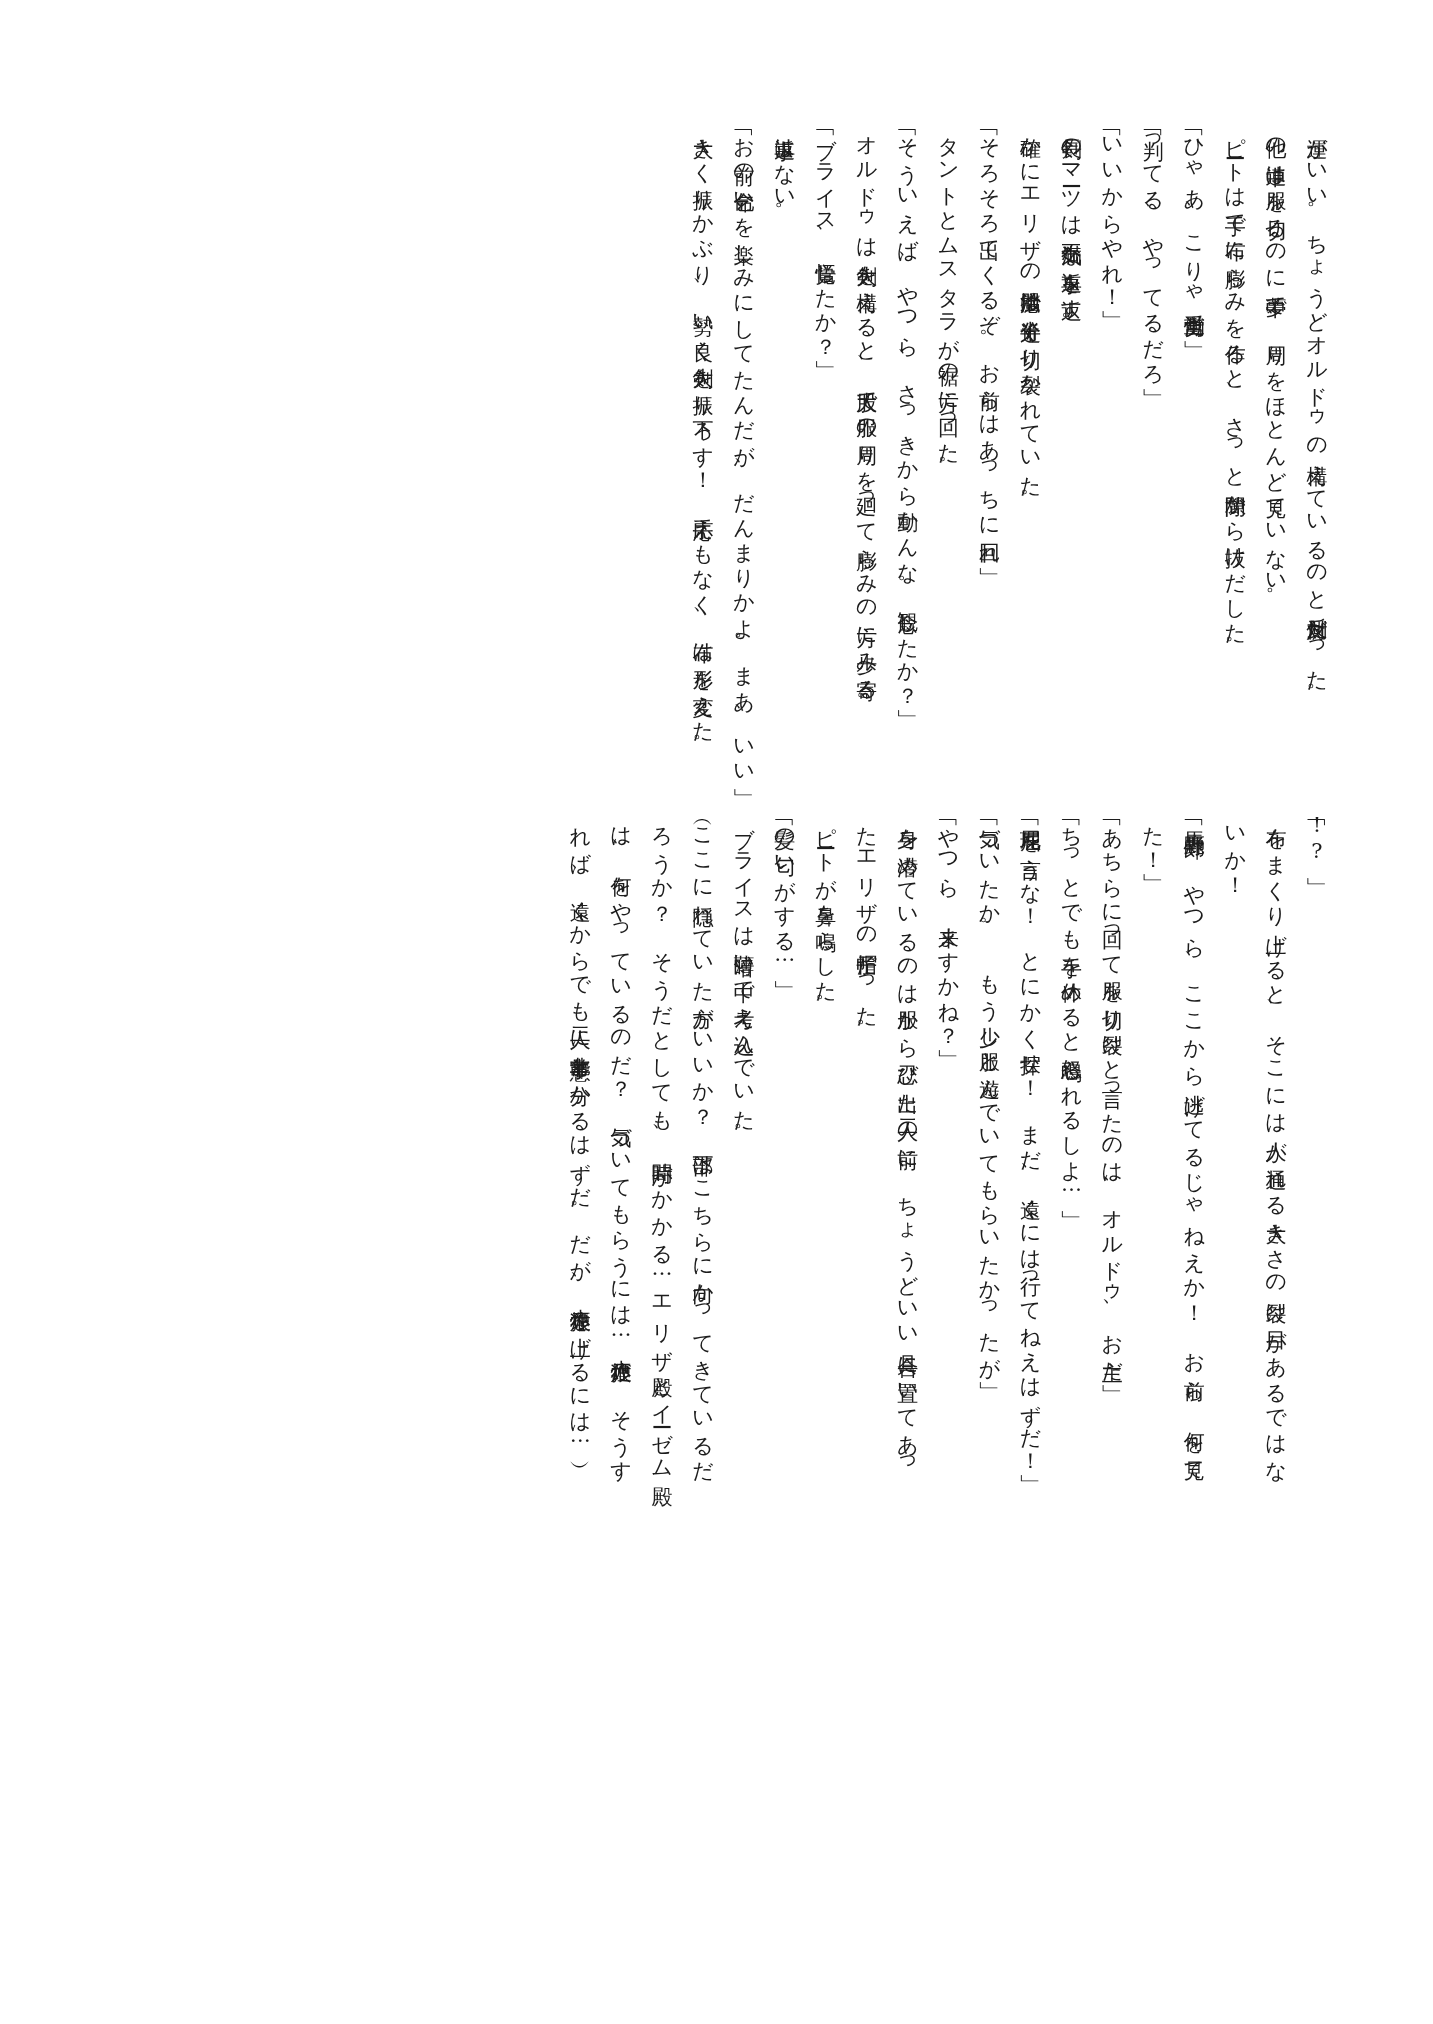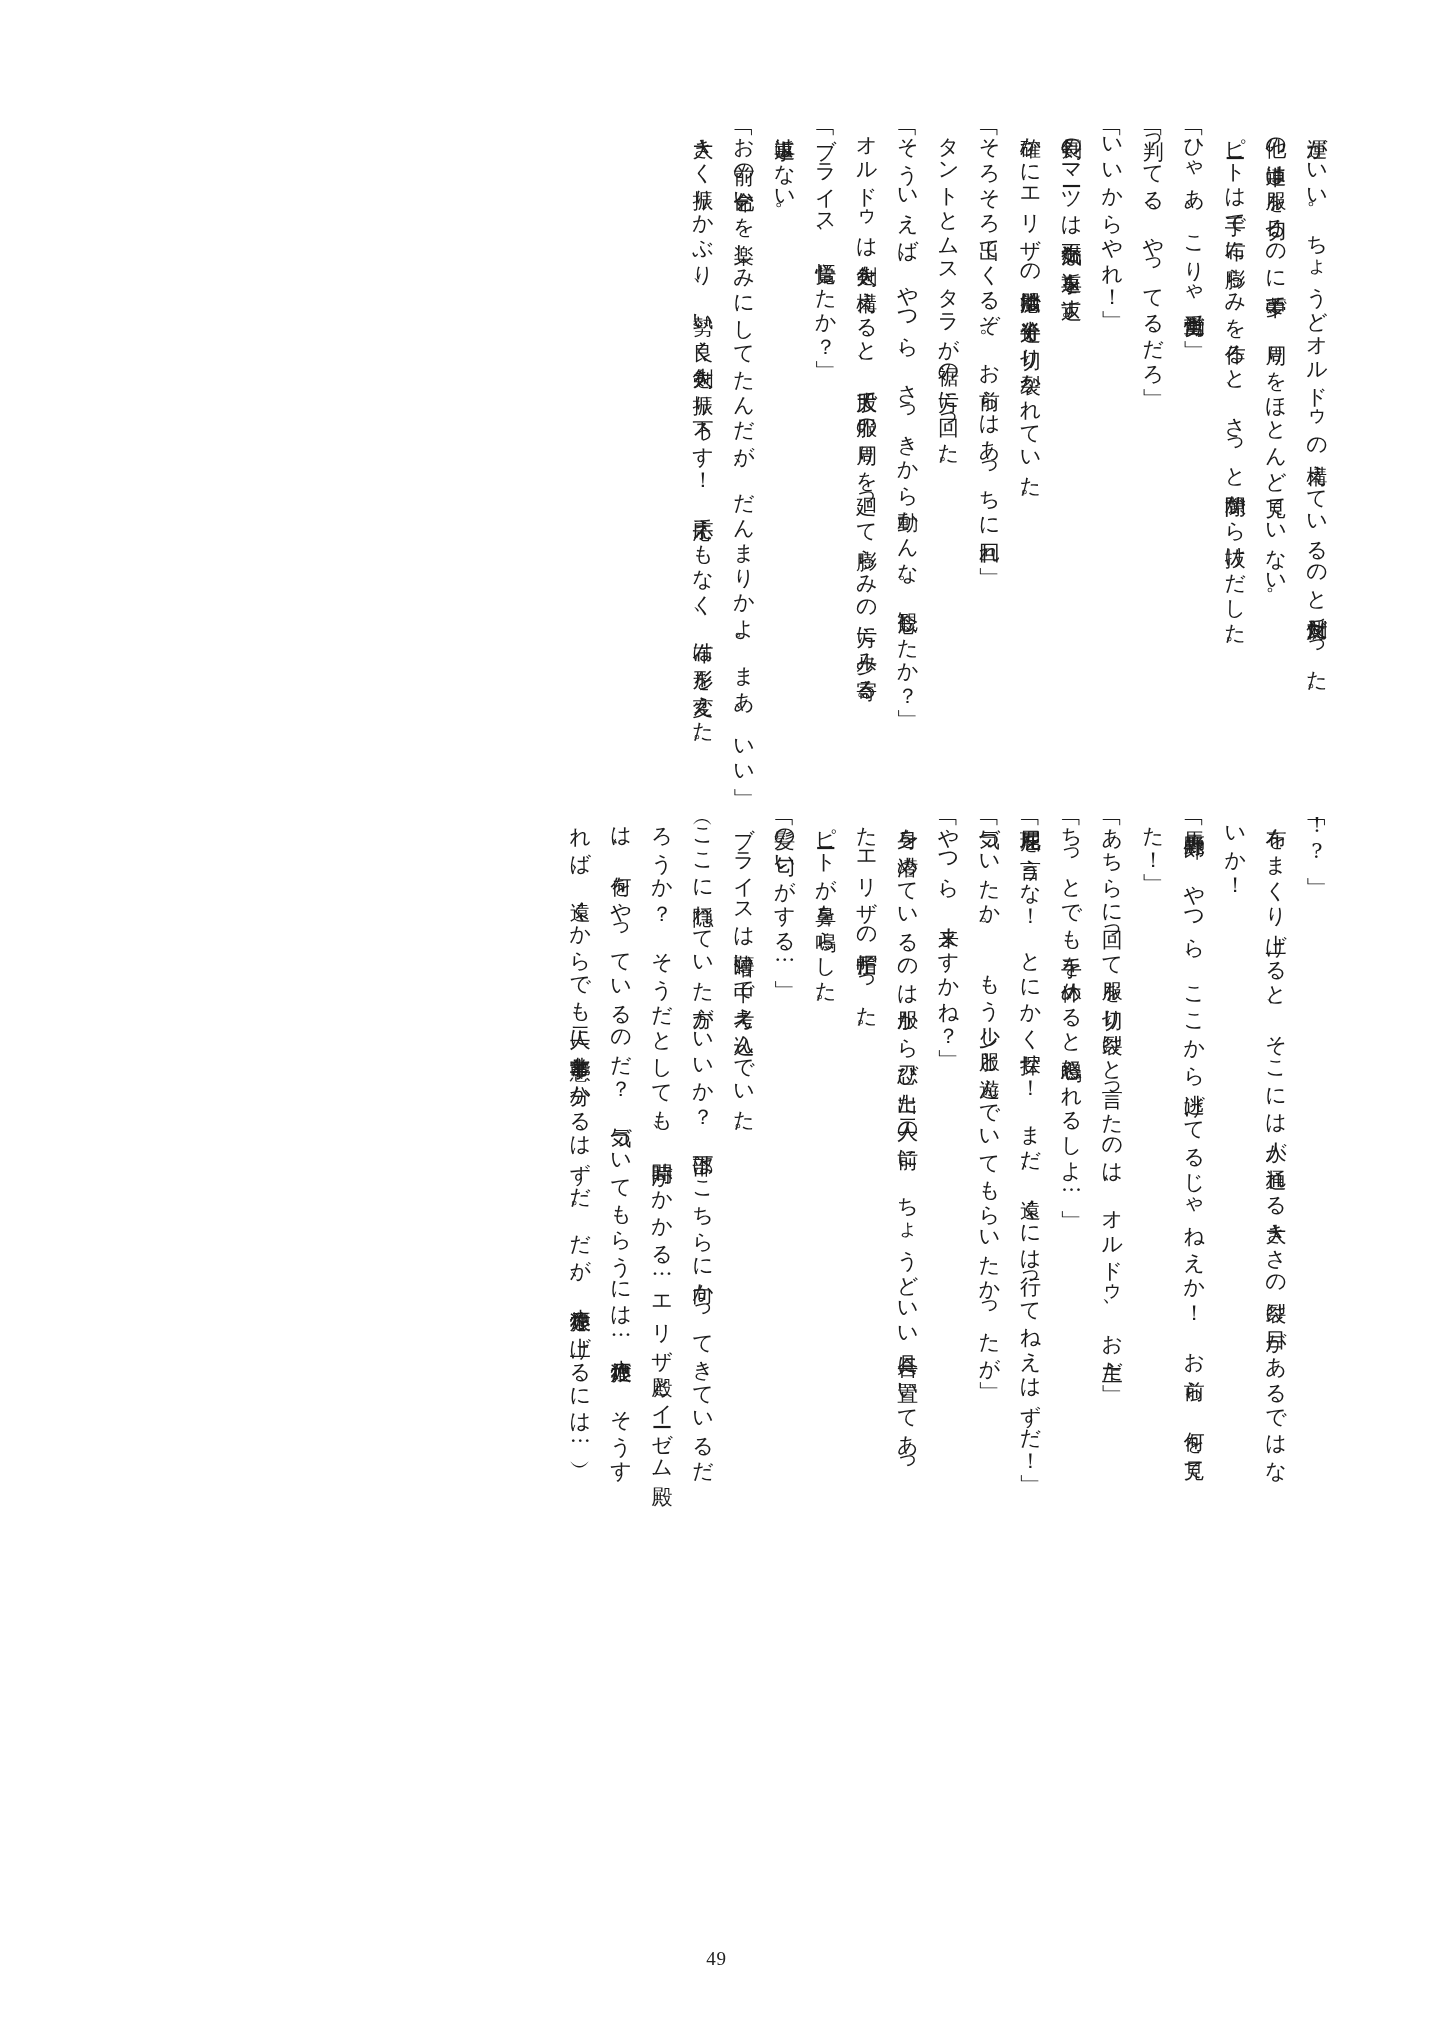--- a/index.html
+++ b/index.html
@@ -96,15 +96,14 @@
       <p>「屁理屈を言うな！　とにかく探せ！　まだ、遠くには行ってねえはずだ！」</p>
       <p>「気づいたか。　もう少し服と遊んでいてもらいたかったが」</p>
       <p>「やつら、来ますかね？」</p>
       <p>身を潜めているのは服から忍び出た二人の前に、ちょうどいい具合に置いてあったエリザの帽子だった。</p>
       <p>ピートが鼻を鳴らした。</p>
       <p>「髪の匂いがする…」</p>
       <p>ブライスは薄暗い中で考え込んでいた。</p>
       <p>（ここに隠れていた方がいいか？　部下はこちらに向かってきているだろうか？　そうだとしても、時間がかかる…エリザ殿とイーゼム殿は、何をやっているのだ？　気づいてもらうには…赤狼煙だ。そうすれば、遠くからでも二人に非常事態と分かるはずだ。だが、赤狼煙を上げるには…）</p>
     </div>
 
-  <div class="page-number">49</div>
 
 </div>
 
 </body></html>

